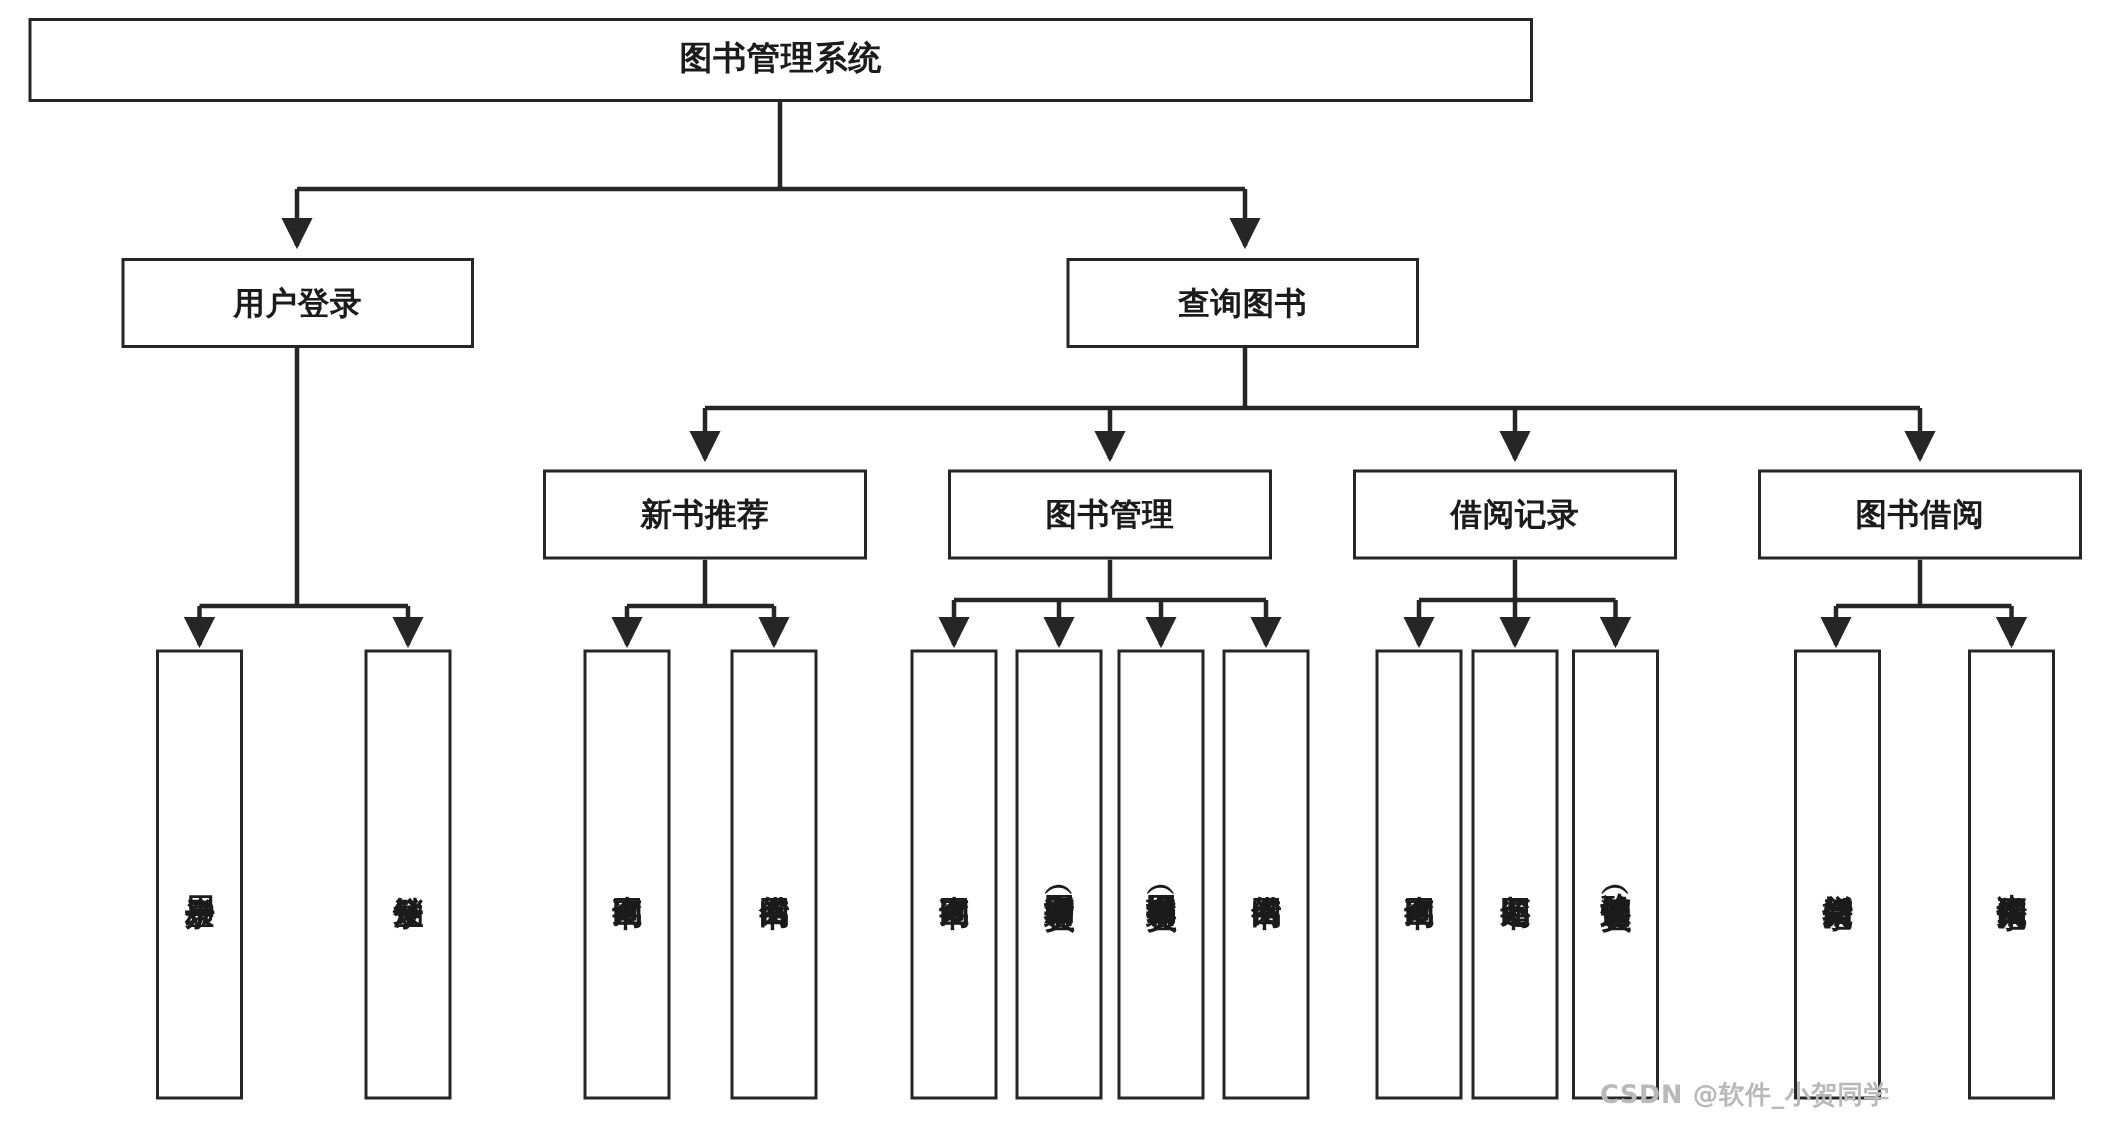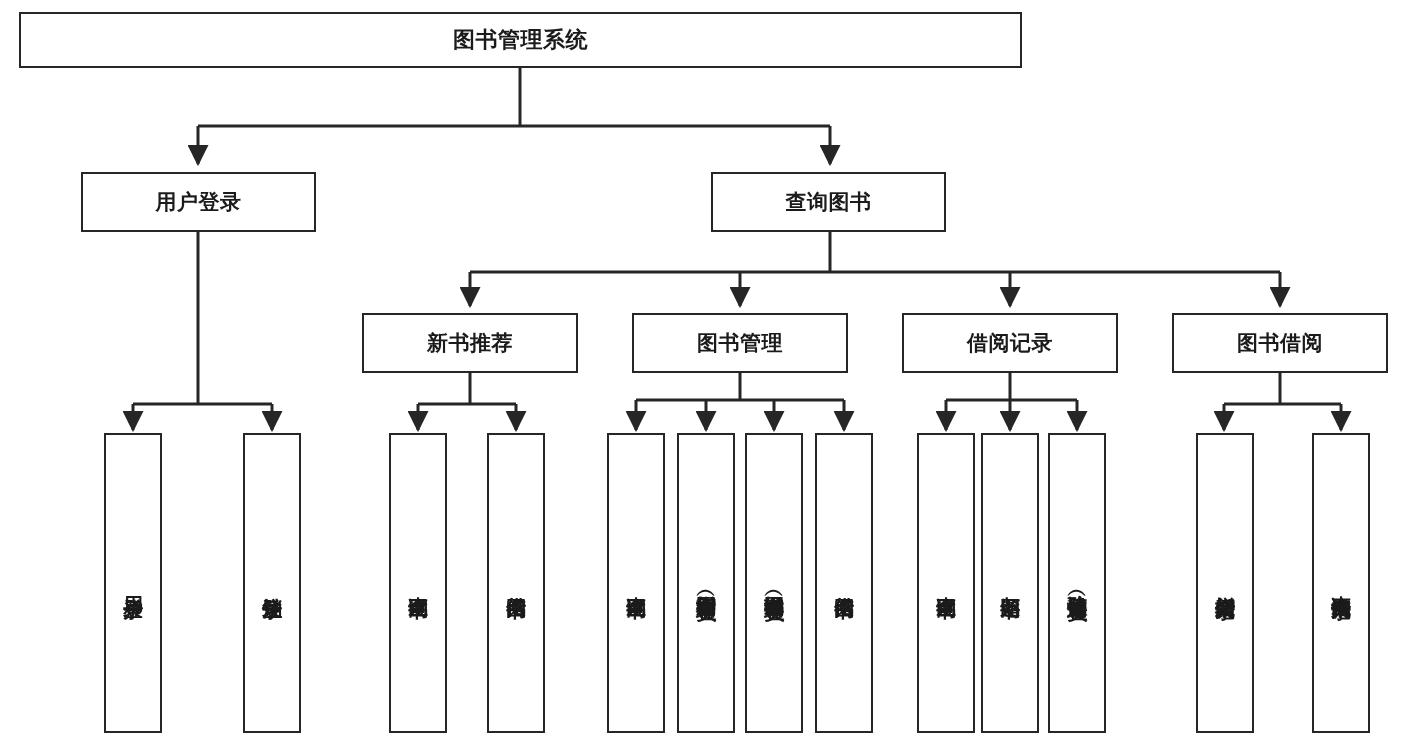--- a/index.html
+++ b/index.html
@@ -185,14 +185,15 @@
     <span class="node-label">确认归还（管理员）</span>
   </div>
 
   <div class="node vert" style="left:1196px; top:433px; width:58px; height:300px;">
     <span class="node-label">新增借阅记录</span>
   </div>
   <div class="node vert" style="left:1312px; top:433px; width:58px; height:300px;">
     <span class="node-label">查询借阅记录</span>
   </div>
 
+  <div id="watermark">CSDN @软件_小贺同学</div>
 
 </div>
 
 </body></html>

